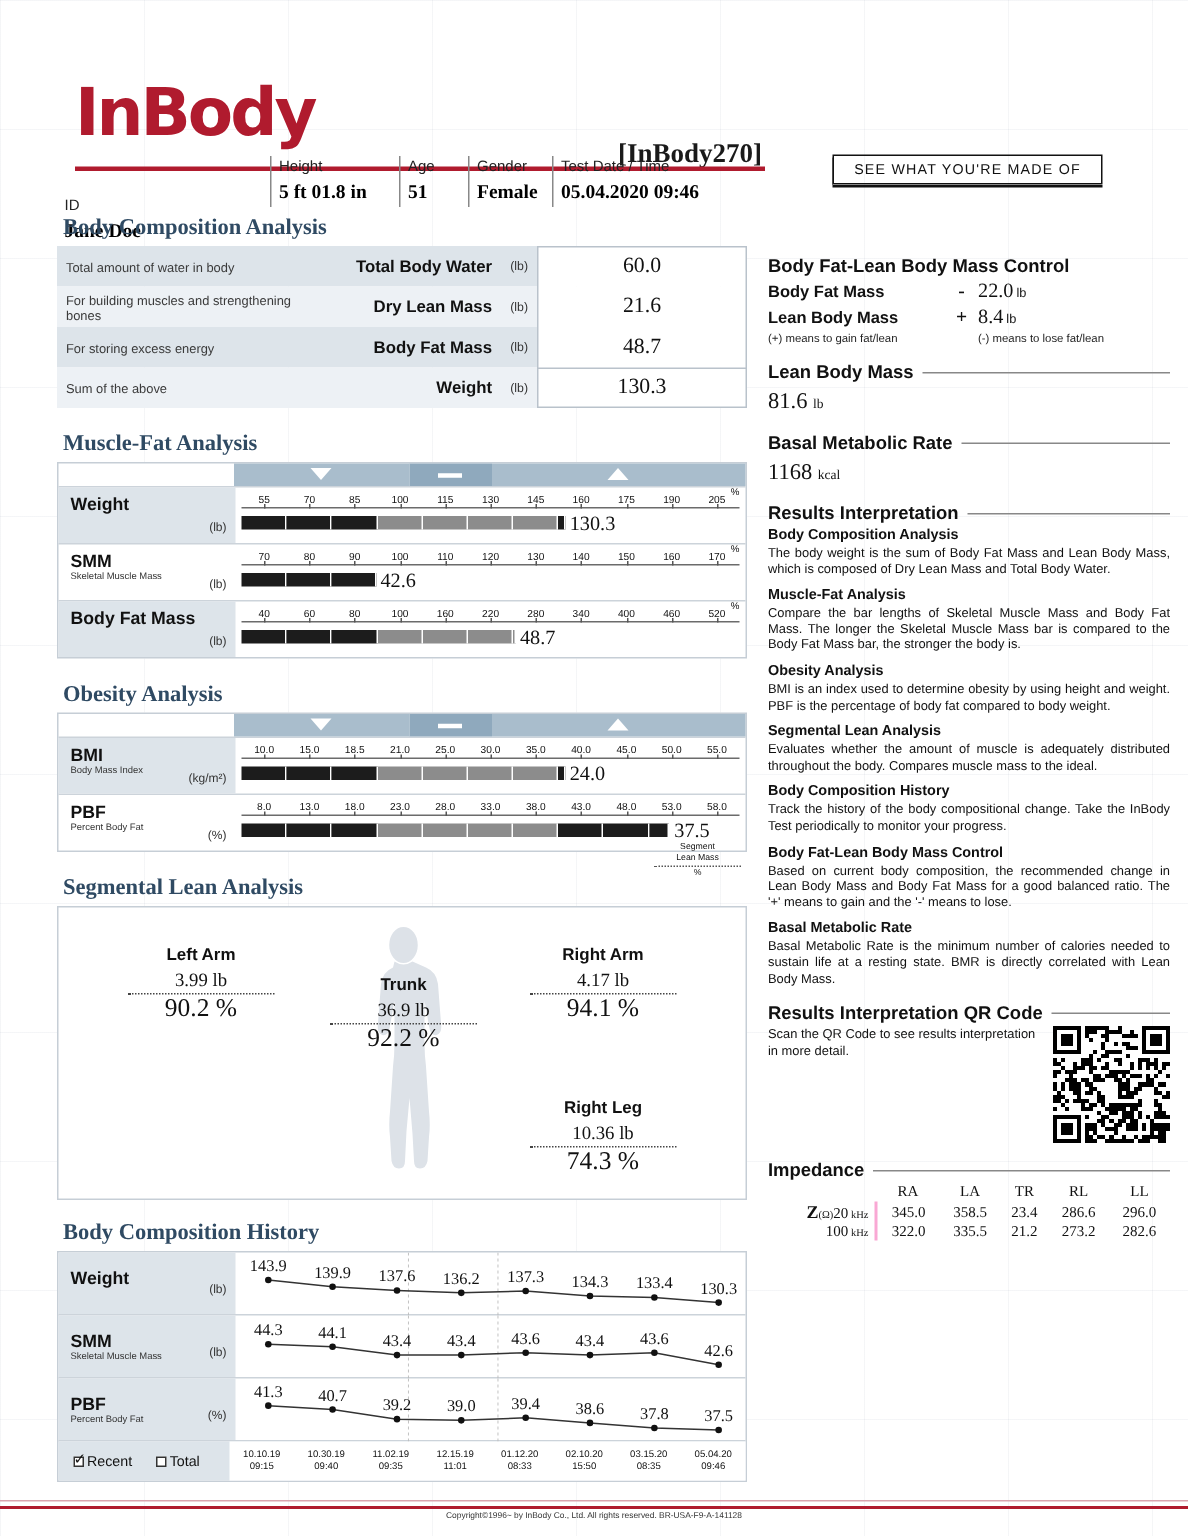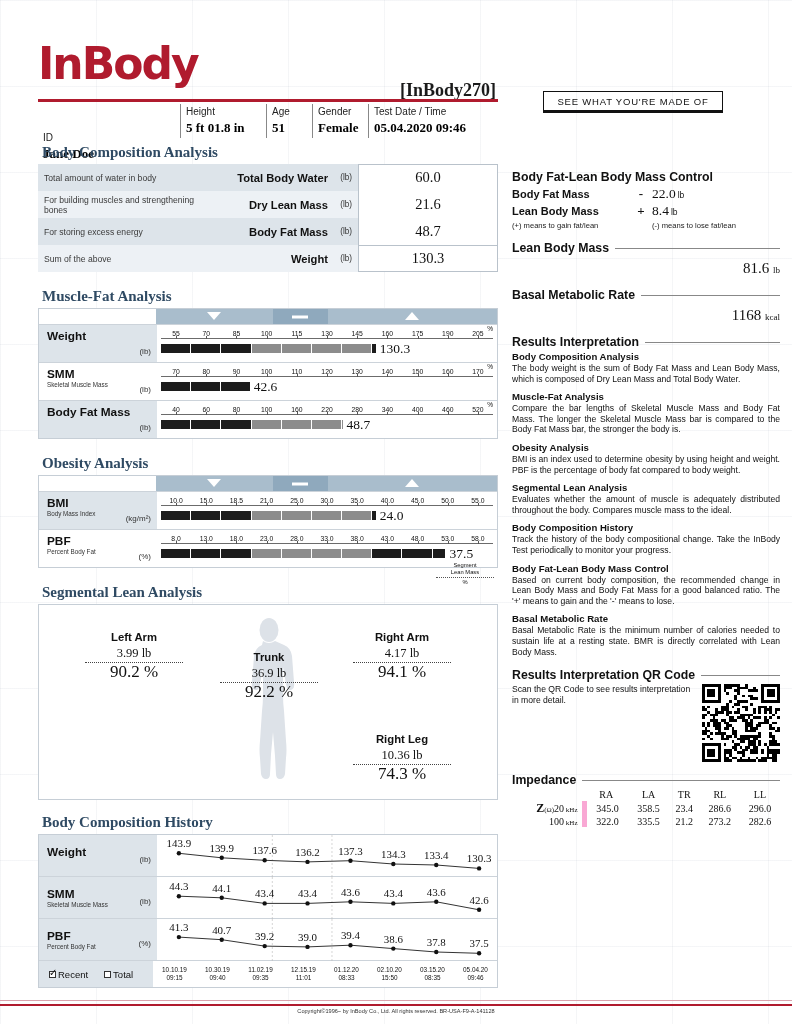--- a/index.html
+++ b/index.html
@@ -12,21 +12,21 @@
   }
   
   .sheet-bg {
     position: absolute; inset: 0;
     background-image:
       linear-gradient(to right, rgba(160,170,185,0.11) 1px, transparent 1px),
       linear-gradient(to bottom, rgba(160,170,185,0.11) 1px, transparent 1px);
     background-size: 96px 86px;
     pointer-events: none;
   }
-  .page { position: relative; width: 792px; height: 1024px; padding: 0; }
+  .page { position: relative; width: 792px; height: 1024px; padding: 12px; }
 
   
   .header { position: relative; height: 100px; }
   .logo {
     position: absolute; left: 38px; top: 42px;
     font-family: "DejaVu Sans", sans-serif;
     font-weight: bold; font-size: 44px; letter-spacing: -2px;
     color: #b01b2e; line-height: 1;
   }
   .model {
@@ -194,39 +194,39 @@
   .rhead .rule { flex: 1; height: 1px; background: #888; }
   .ctl-row { display: flex; align-items: baseline; font-size: 11px; font-weight: bold; color: #111; line-height: 15px; }
   .ctl-row .cname { width: 118px; }
   .ctl-row .csign { width: 22px; text-align: center; font-family: "Liberation Serif", serif; font-size: 13px;}
   .ctl-row .cval { font-family: "Liberation Serif", serif; font-size: 13.5px; font-weight: normal; }
   .ctl-row .cunit { font-size: 8.5px; font-weight: normal; margin-left: 2px; }
   .ctl-note { font-size: 7.6px; color: #222; display: flex; margin-top: 1px; }
   .ctl-note span:first-child { width: 140px; }
   .big-val {
     font-family: "Liberation Serif", serif; font-size: 15px; color: #111;
-    text-align: right; padding: 3px 0 0 0;
+    text-align: left; padding: 3px 0 0 0;
   }
   .big-val .u { font-size: 9px; }
   .ri-block { margin-bottom: 7px; }
   .ri-h { font-size: 9.6px; font-weight: bold; color: #111; line-height: 12px; }
   .ri-p { font-size: 8.6px; color: #111; line-height: 10.6px; text-align: justify; }
   .qr-wrap { display: flex; gap: 8px; align-items: flex-start; }
   .qr-txt { font-size: 8.6px; color: #111; line-height: 10.6px; flex: 1; }
   .qr { width: 78px; height: 78px; display: block; }
   .imp-table { width: 100%; border-collapse: collapse; margin-top: 2px; }
   .imp-table th {
     font-family: "Liberation Serif", serif; font-size: 10px; font-weight: normal;
     color: #111; text-align: center; padding: 0 0 1px 0;
   }
   .imp-table td {
     font-family: "Liberation Serif", serif; font-size: 10px; color: #111;
     text-align: center; padding: 0;
   }
-  .imp-table td.rowhead { text-align: right; padding-right: 4px; border-right: 5px solid #f9a8d4; white-space: nowrap;}
+  .imp-table td.rowhead { text-align: right; padding-right: 4px; border-right: 2px solid #f9a8d4; white-space: nowrap;}
   .imp-z { font-size: 12px; font-weight: bold; }
   .imp-sm { font-size: 7px; }
 
   
   .footer-rule {
     position: absolute; left: 0; top: 1004px; width: 792px; height: 2px; background: #b01b2e;
   }
   .footer-rule2 {
     position: absolute; left: 0; top: 1000px; width: 792px; height: 1px; background: #d9a3ad;
   }

